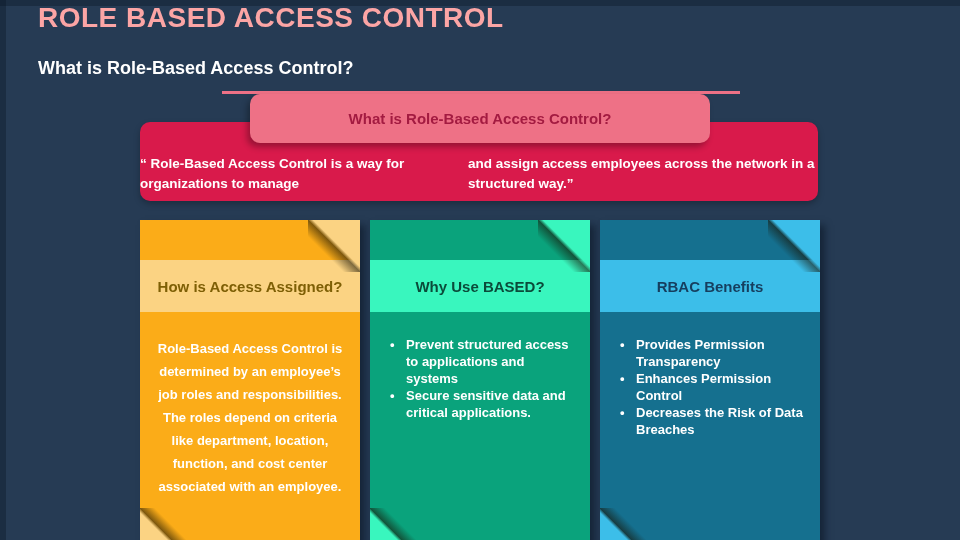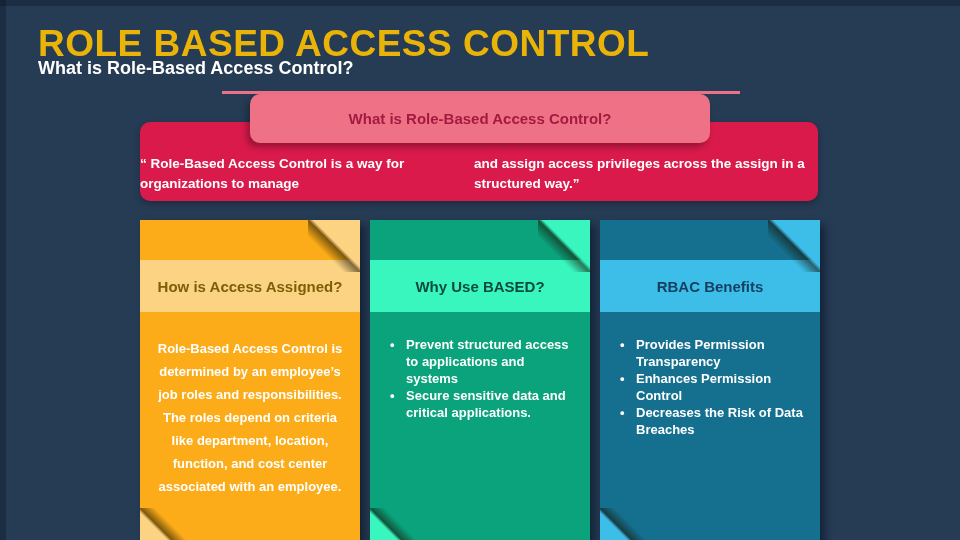--- a/index.html
+++ b/index.html
@@ -9,22 +9,22 @@
     background:#263B54;
     overflow:hidden;
   }
   .slide { position:relative; width:960px; height:540px; background:#263B54; }
 
   
   .frame-top  { position:absolute; top:0; left:0; width:100%; height:6px; background:rgba(10,20,35,0.35); }
   .frame-left { position:absolute; top:0; left:0; width:6px; height:100%; background:rgba(10,20,35,0.35); }
 
   .title {
-    position:absolute; left:38px; top:23px;
-    color:#eab308; font-size:37px; font-weight:700; letter-spacing:0.5px;
+    position:absolute; left:38px; top:2px;
+    color:#fca5a5; font-size:28px; font-weight:700; letter-spacing:0.5px;
   }
   .subtitle {
     position:absolute; left:38px; top:58px;
     color:#FFFFFF; font-size:18px; font-weight:700;
   }
 
   .top-line {
     position:absolute; left:222px; top:91px; width:518px; height:3px;
     background:#EE7186;
   }
@@ -109,21 +109,21 @@
   <h2 class="subtitle">What is Role-Based Access Control?</h2>
 
   <div class="top-line"></div>
 
   <div class="banner">
     <span>What is Role-Based Access Control?</span>
   </div>
 
   <div class="quote-box">
     <div class="q-line">“ Role-Based Access Control is a way for organizations to manage</div>
-    <div class="q-line">and assign access privileges across the assign in a structured way.”</div>
+    <div class="q-line">and assign access employees across the network in a structured way.”</div>
   </div>
 
   <section class="cards">
 
     <div class="card card-1">
       <div class="card-topband"></div>
       <div class="fold fold-tr"></div>
       <div class="card-header">
         <span>How is Access Assigned?</span>
       </div>

